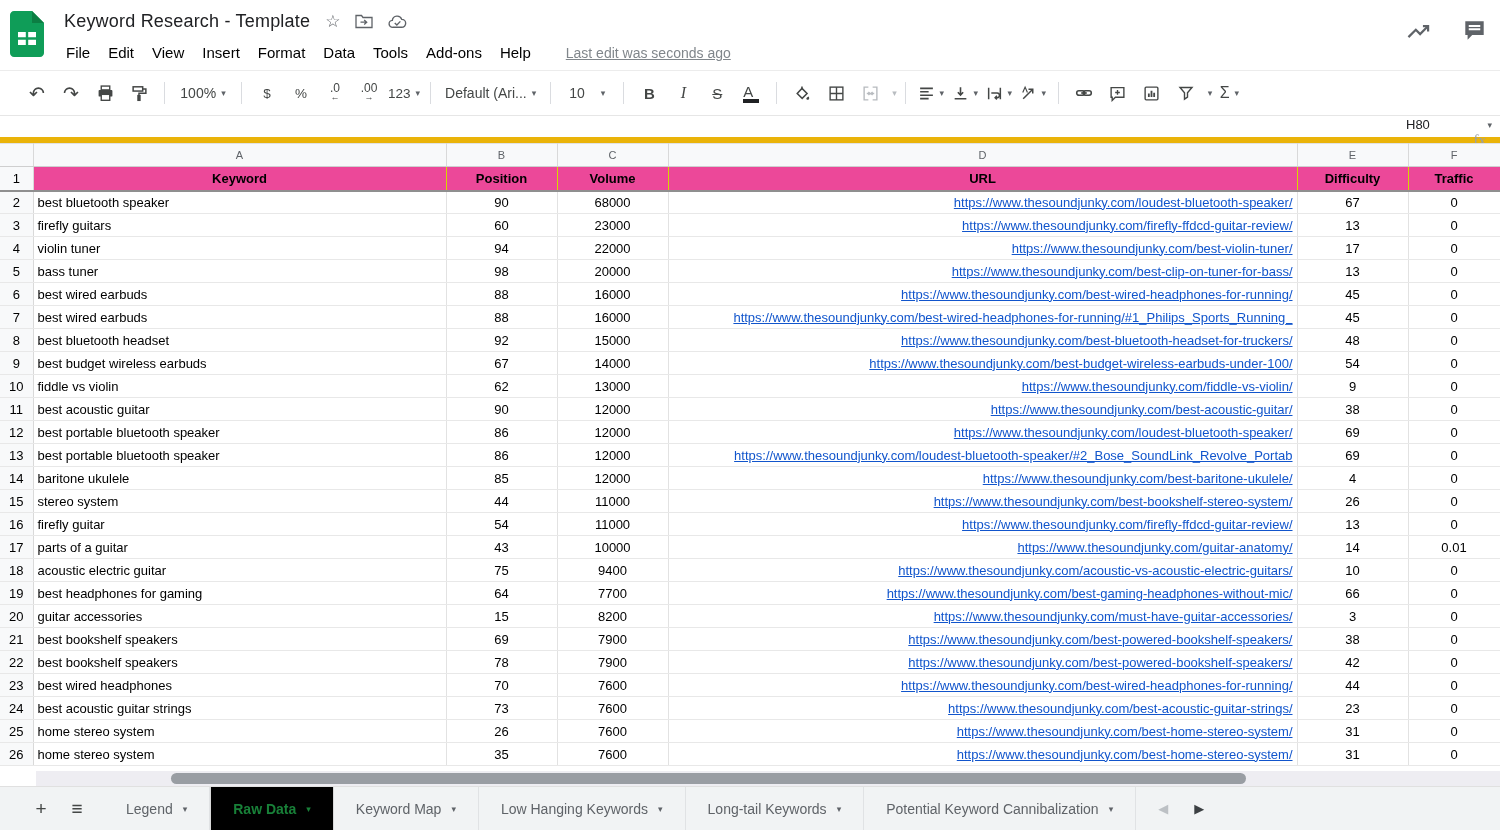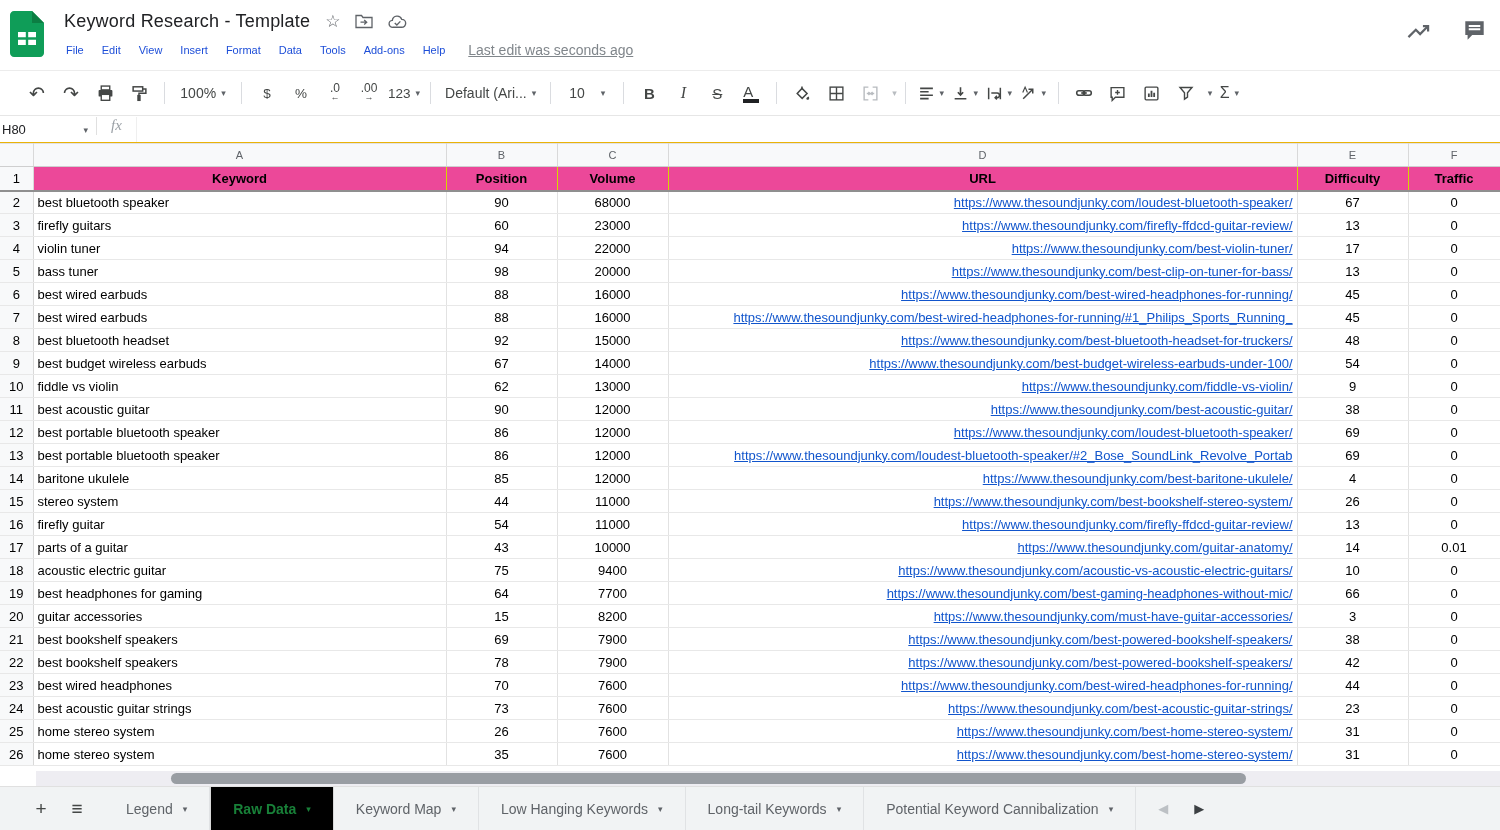--- a/index.html
+++ b/index.html
@@ -6,22 +6,22 @@
   html,body { width:1500px; height:830px; overflow:hidden; background:#fff;
     font-family:"Liberation Sans","DejaVu Sans",sans-serif; }
 
   
   .topbar { position:absolute; top:0; left:0; width:1500px; height:70px; background:#fff; }
   .logo { position:absolute; left:10px; top:11px; }
   .title-row { position:absolute; left:64px; top:11px; display:flex; align-items:center; gap:15px; }
   .doc-title { font-size:18px; color:#202124; letter-spacing:.2px; }
   .title-icon { color:#5f6368; font-size:17px; display:flex; align-items:center; }
   .menu-row { position:absolute; left:57px; top:42px; display:flex; align-items:center; }
-  .menu-item { font-size:11px; color:#1d4ed8; padding:2px 9px; cursor:default;text-align:right; }
-  .last-edit { font-size:14px; color:#80868b; text-decoration:underline; margin-left:14px; }
+  .menu-item { font-size:15px; color:#000000; padding:2px 9px; cursor:default;text-align:right; }
+  .last-edit { font-size:14px; color:#80868b; text-decoration:underline; margin-left:26px; }
   .top-right { position:absolute; right:14px; top:20px; display:flex; align-items:center; gap:30px; }
 
   
   .toolbar { position:absolute; top:70px; left:0; width:1500px; height:46px; background:#fff;
     border-top:1px solid #ececec; border-bottom:1px solid #e6e6e6;
     display:flex; align-items:center; padding-left:20px; color:#444746; }
   .tbtn { display:flex; align-items:center; justify-content:center; min-width:30px; height:30px;
     margin:0 2px; font-size:14px; color:#444746; }
   .tbtn svg { display:block; }
   .tdiv { width:1px; height:22px; background:#dadce0; margin:0 8px; }
@@ -35,26 +35,26 @@
   .size-btn { min-width:52px; justify-content:space-between; padding:0 8px; font-size:14px; }
   .b-btn { font-weight:700; font-size:15px; }
   .i-btn { font-style:italic; font-family:"Liberation Serif","DejaVu Serif",serif; font-size:16px; }
   .s-btn { text-decoration:line-through; font-size:15px; }
   .a-btn { font-size:15px; border-bottom:4px solid #202124; line-height:15px; height:auto; min-width:16px; }
   .sigma { font-size:16px; }
   .disabled { color:#b8bcc0; }
 
   
   .formulabar { position:absolute; top:117px; left:0; width:1500px; height:26px; background:#fff;
-    border-bottom:1px solid #eab308; display:flex; align-items:flex-start; }
+    border-bottom:6px solid #eab308; display:flex; align-items:flex-end;flex-direction:column; }
   .namebox { width:96px; height:100%; display:flex; align-items:center; padding-left:2px;
     font-size:13px; color:#202124; }
   .namebox .caret { margin-left:auto; margin-right:8px; }
   .fdiv { width:1px; height:18px; background:#e0e0e0; }
-  .fx { font-family:"Liberation Serif","DejaVu Serif",serif; font-style:italic; color:#9aa0a6;
+  .fx { font-family:"Liberation Serif","DejaVu Serif",serif; color:#9aa0a6;
     font-size:15px; padding:0 14px; }
   .formula-input { flex:1; height:100%; border:none; outline:none; font-size:13px;
     border-left:1px solid #efefef; }
 
   
   .grid { position:absolute; top:143px; left:0; width:1500px; height:627px; overflow:hidden; background:#fff; }
   table.sheet { border-collapse:collapse; table-layout:fixed; width:1500px; }
   col.c-rn{width:33px} col.c-a{width:413px} col.c-b{width:111px} col.c-c{width:111px}
   col.c-d{width:629px} col.c-e{width:111px} col.c-f{width:92px}
   th,td { border-right:1px solid #e2e2e2; border-bottom:1px solid #e8e8e8; overflow:hidden;

